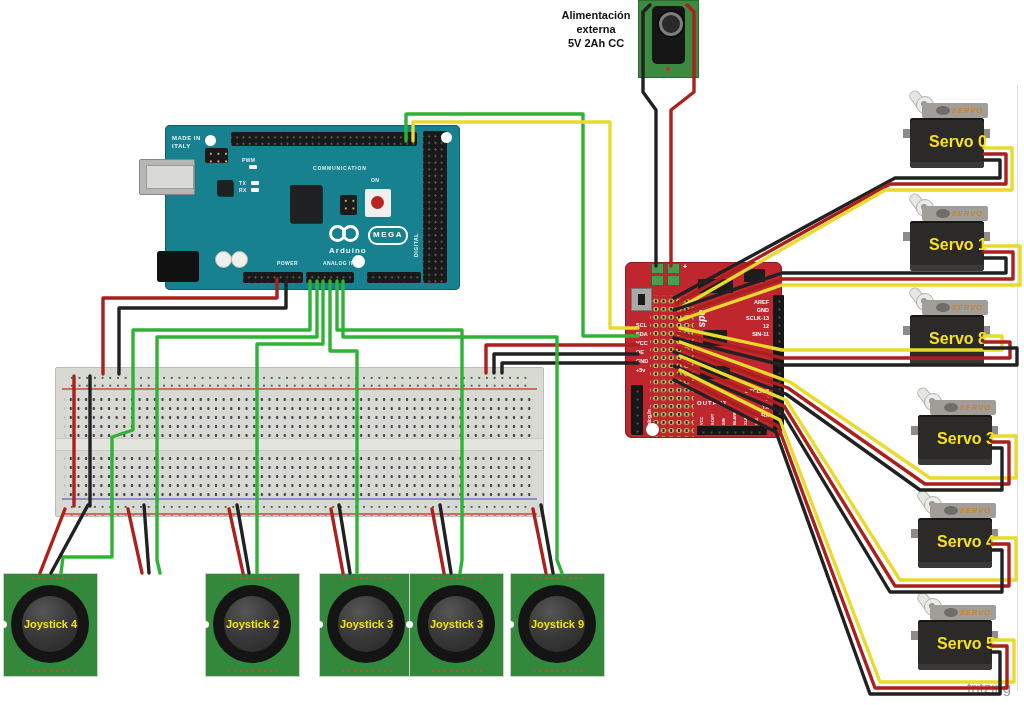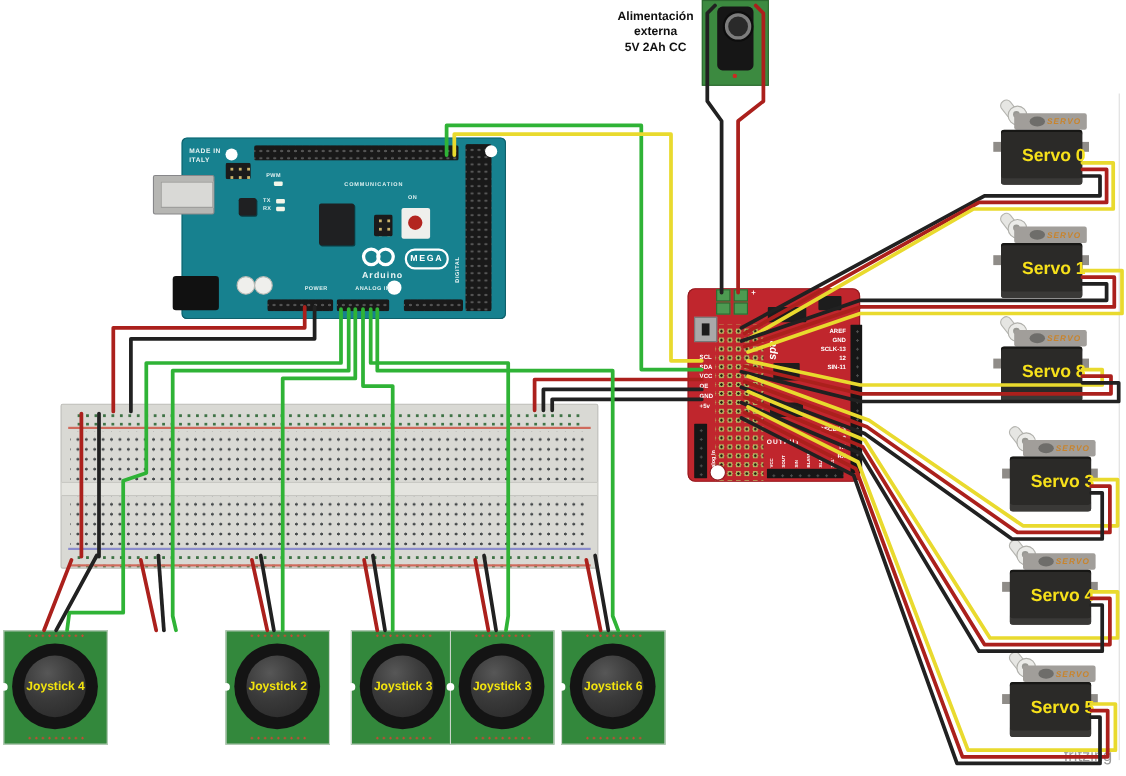--- a/index.html
+++ b/index.html
@@ -360,15 +360,15 @@
       <div class="joy-knob"></div>
       <div class="joy-knob-inner"></div>
       <div class="joy-label">Joystick 3</div>
     </div>
     <div class="joy" style="left: 510px; top: 573px;">
       <div class="joy-pads" style="left: 20px; top: 2px;"></div>
       <div class="joy-pads" style="left: 20px; top: 95px;"></div>
       <div class="joy-dot"></div>
       <div class="joy-knob"></div>
       <div class="joy-knob-inner"></div>
-      <div class="joy-label">Joystick 6</div>
+      <div class="joy-label">Joystick 9</div>
     </div>
   </div>
 
 </body></html>

